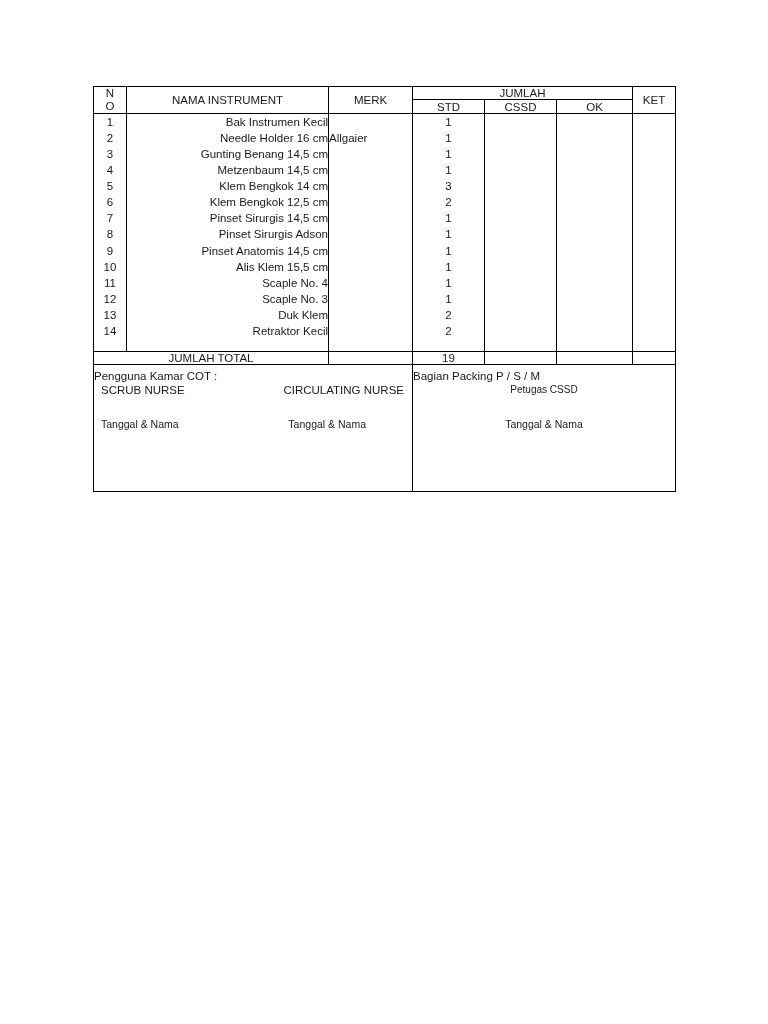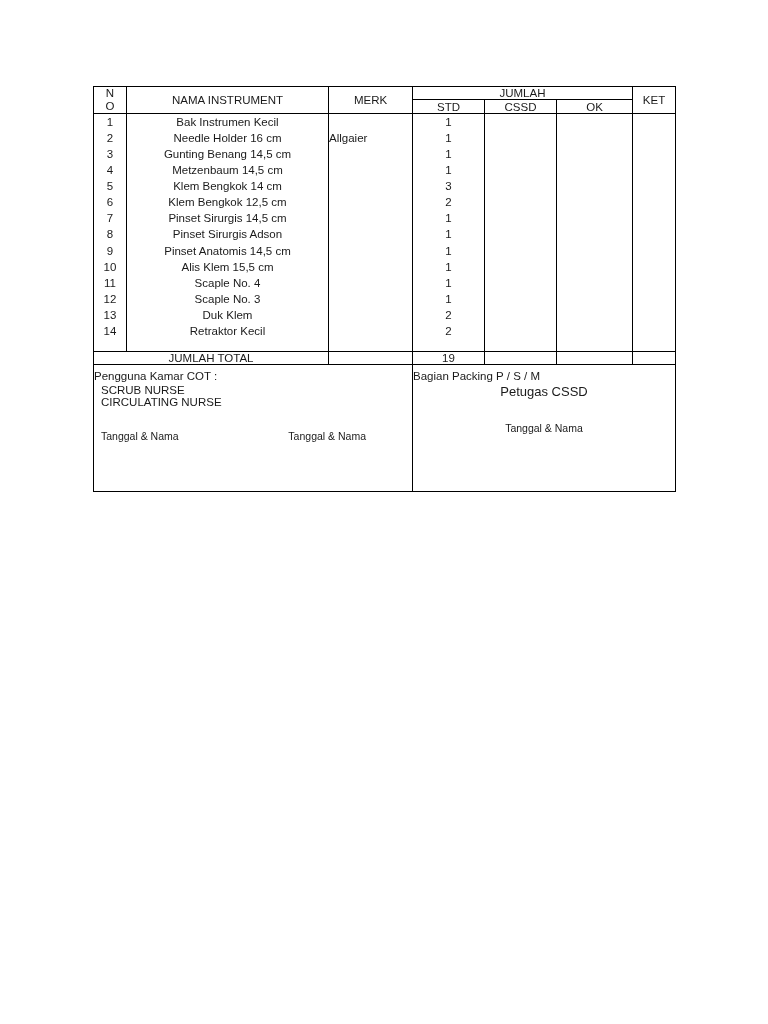--- a/index.html
+++ b/index.html
@@ -72,21 +72,21 @@
   tr.data-row td { border-top: none; border-bottom: none; }
   tr.data-row:first-of-type td { border-top: 1px solid #000; }
 
   td.cell-no {
     text-align: center;
     font-size: 11.5px;
     height: 16.1px;
     line-height: 16.1px;
   }
   td.cell-nama {
-    text-align: center;
+    text-align: right;
     padding-left: 6px;
     font-size: 11.5px;
     line-height: 16.1px;
   }
   td.cell-merk {
     text-align: left;
     padding-left: 5px;
     font-size: 11.5px;
     line-height: 16.1px;
   }
@@ -128,32 +128,31 @@
   .sig-title-center {
     text-align: left;
     padding-top: 5px;
     font-size: 11.5px;
   }
   .sig-roles {
     display: flex;
     justify-content: space-between;
     padding: 2px 8px 0 7px;
     font-size: 11.5px;
-    flex-direction: column;
   }
   .sig-names {
     display: flex;
     justify-content: space-between;
     padding: 22px 46px 0 7px;
     font-size: 10.5px;
   }
   .sig-sub-center {
     text-align: center;
     padding-top: 2px;
-    font-size: 13px;
+    font-size: 10px;
   }
   .sig-name-center {
     text-align: center;
     padding-top: 23px;
     font-size: 10.5px;
   }
 
   
   .caption-set {
     width: 582px;

